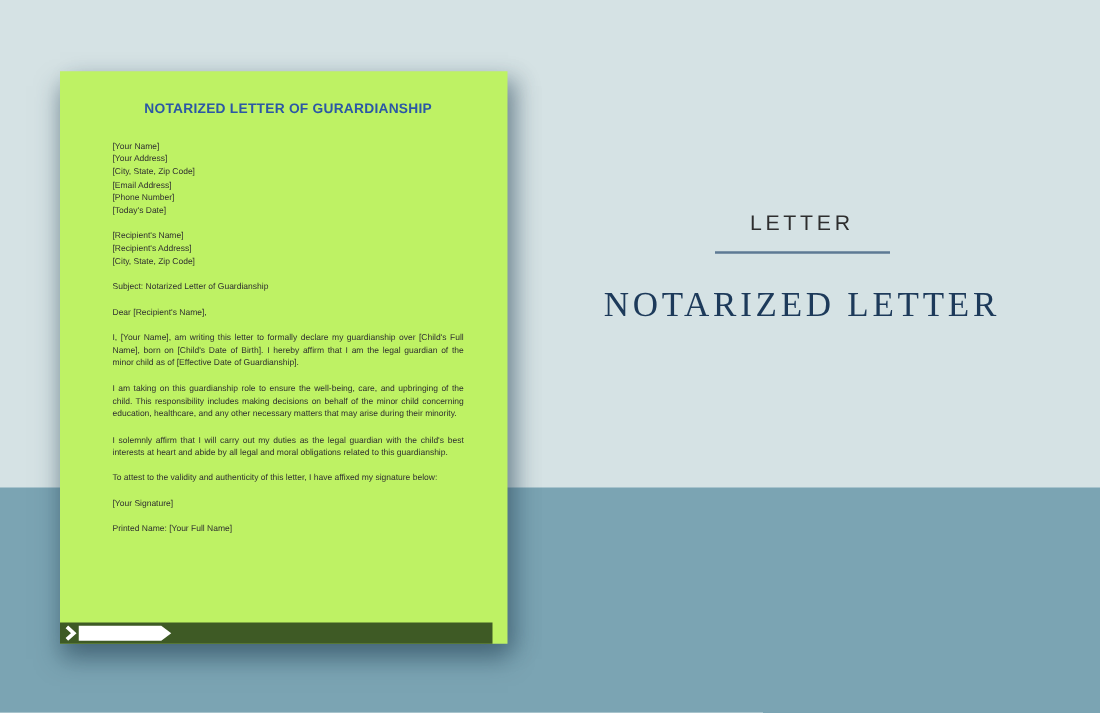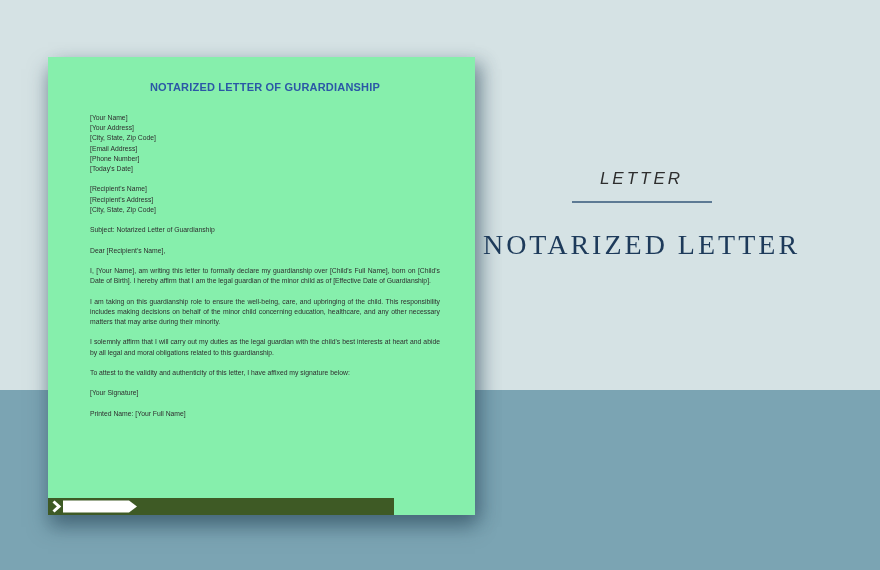--- a/index.html
+++ b/index.html
@@ -8,22 +8,22 @@
     width:880px; height:570px; position:relative; overflow:hidden;
     background:#d5e2e4;
     font-family:"Liberation Sans", sans-serif;
   }
   .band-bottom {
     position:absolute; left:0; top:390px; width:880px; height:180px;
     background:#7ba4b3;
   }
   
   .paper {
-    position:absolute; left:48px; top:57px; width:427px; height:458px;
-    background:#86efac;
+    position:absolute; left:48px; top:57px; width:358px; height:458px;
+    background:#bef264;
     box-shadow: 0 12px 18px rgba(40,70,88,.50), 9px 5px 16px rgba(40,70,88,.30);
   }
   .paper-inner {
     position:absolute; left:42px; right:35px; top:24px;
     color:#2f2f2f; font-size:6.8px; line-height:10.2px;
   }
   .doc-title {
     text-align:center; font-weight:bold; font-size:11px; line-height:13px;
     margin:0 0 19px 0; letter-spacing:.2px;
   }
@@ -92,20 +92,20 @@
 
   <div class="green-bar" style="background:#3e5a25;">
     <svg class="ribbon" width="86" height="13" viewBox="0 0 86 13">
       <polyline points="1.5,1.5 7,6.5 1.5,11.5" fill="none" stroke="#ffffff" stroke-width="3"></polyline>
       <polygon points="11,0.5 77,0.5 85,6.5 77,12.5 11,12.5" fill="#ffffff"></polygon>
     </svg>
   </div>
 </div>
 
 <div class="side">
-  <div class="side-label" style="color:#2e2e2e;font-style:italic;">LETTER</div>
+  <div class="side-label" style="color:#2e2e2e;">LETTER</div>
 
   <div class="divider" style="background:#5d7a94;"></div>
 
   <div class="side-title" style="color:#1d3a5a;">
     <div>NOTARIZED LETTER</div>
   </div>
 </div>
 
 </body></html>

